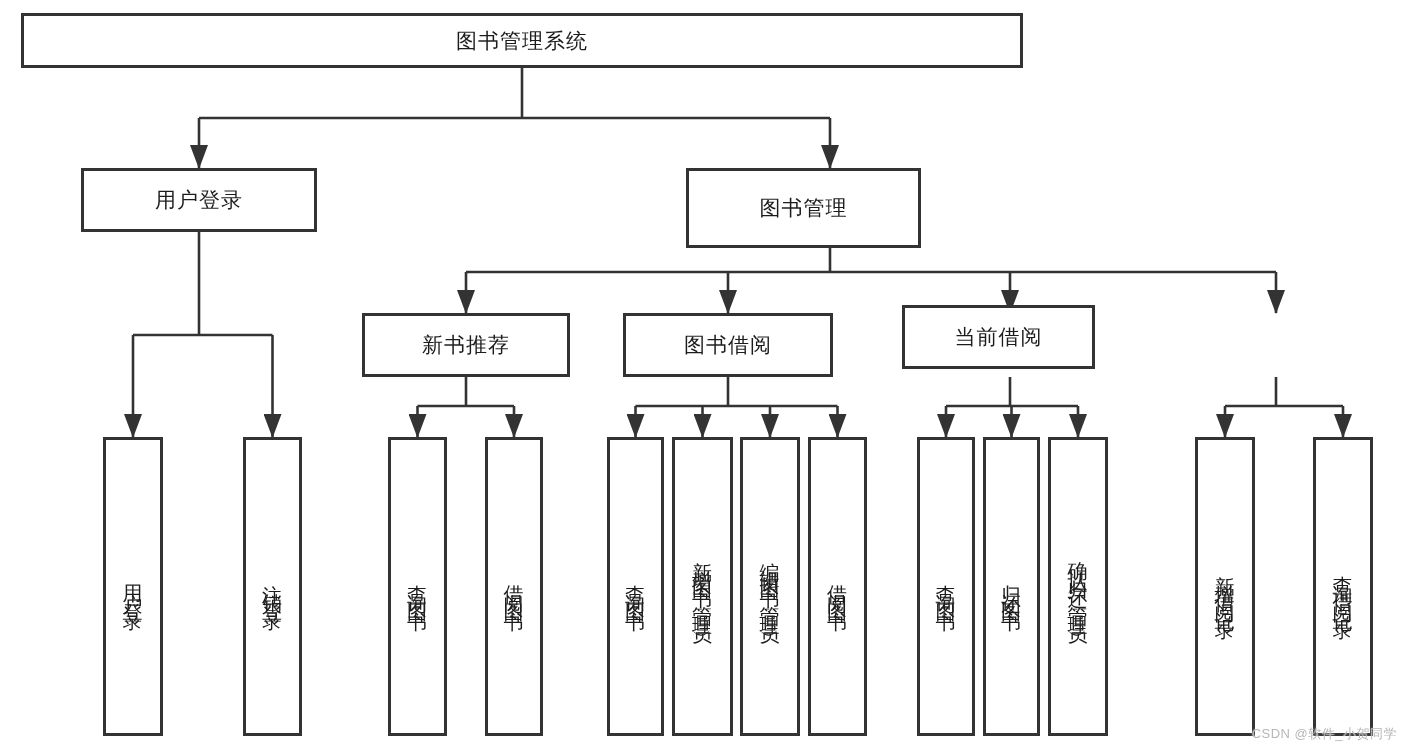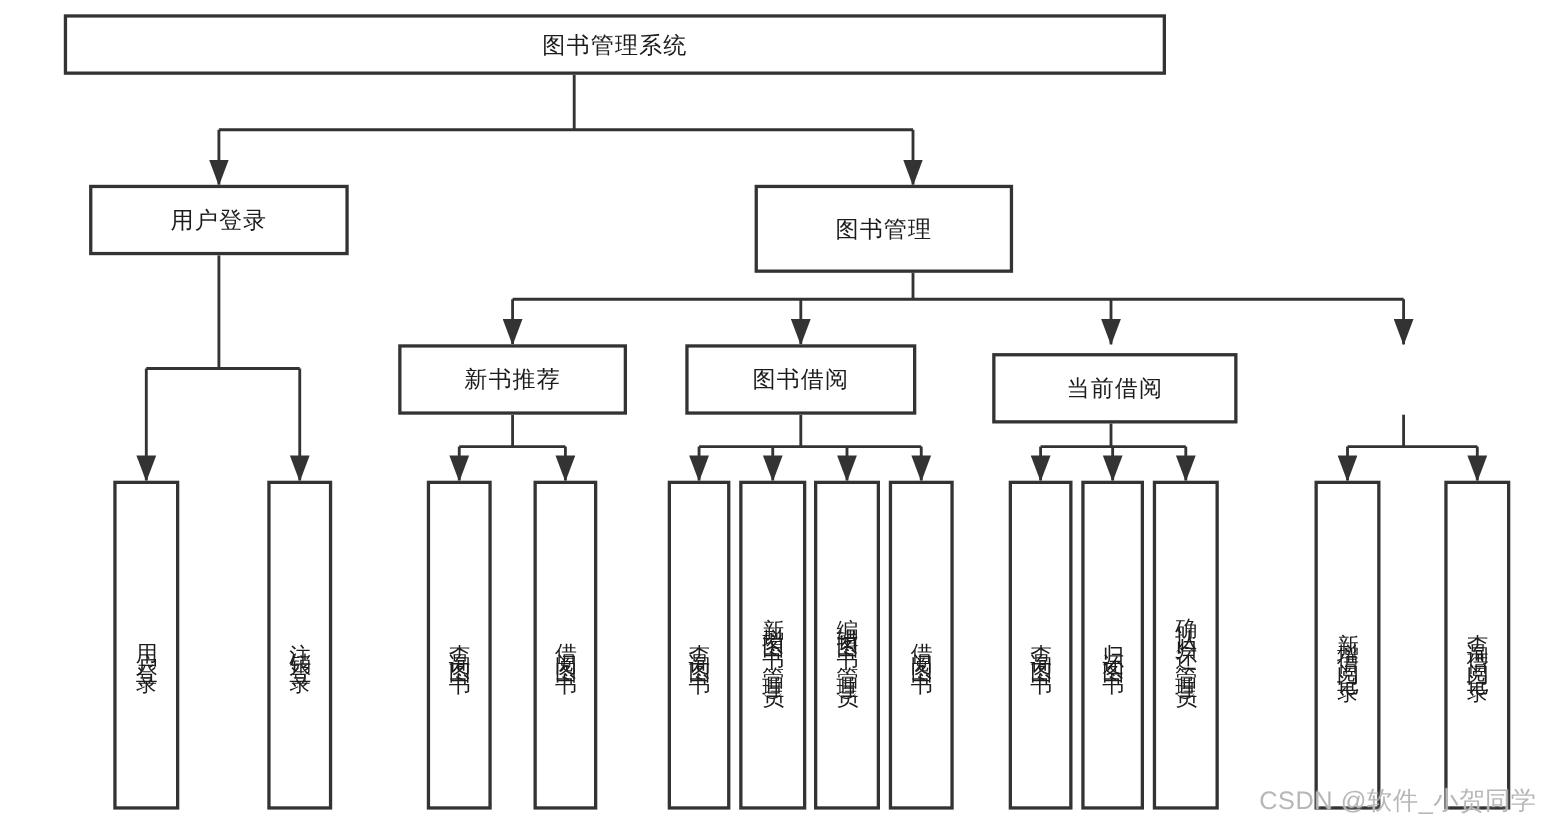--- a/index.html
+++ b/index.html
@@ -48,21 +48,21 @@
     stroke-width:2.6;
   }
   #connectors marker path{
     fill:var(--line);
     stroke:none;
   }
   #watermark{
     position:absolute;
     right:8px;
     bottom:4px;
-    font-size:23px;
+    font-size:13px;
     color:var(--watermark);
     letter-spacing:0.5px;
     z-index:5;
     text-shadow:0 0 2px rgba(255,255,255,.8);
   }
 </style>
 </head>
 <body>
 
 <div id="canvas">
@@ -122,28 +122,28 @@
     </g>
 
     <g>
       <path class="stem" d="M1276,377 V406"></path>
       <path class="stem" d="M1225,406 H1343"></path>
       <path class="stem" d="M1225,406 V437" marker-end="url(#ah)"></path>
       <path class="stem" d="M1343,406 V437" marker-end="url(#ah)"></path>
     </g>
   </svg>
 
-  <div class="node" style="left:21px;top:13px;width:1002px;height:55px;margin-left:37px;">图书管理系统</div>
+  <div class="node" style="left:21px;top:13px;width:1002px;height:55px;">图书管理系统</div>
 
   <div class="node" style="left:81px;top:168px;width:236px;height:64px;">用户登录</div>
   <div class="node" style="left:686px;top:168px;width:235px;height:80px;">图书管理</div>
 
   <div class="node" style="left:623px;top:313px;width:210px;height:64px;">图书借阅</div>
   <div class="node" style="left:362px;top:313px;width:208px;height:64px;">新书推荐</div>
-  <div class="node" style="left:902px;top:321px;width:223px;height:64px;">当前借阅</div>
+  <div class="node" style="left:902px;top:305px;width:193px;height:64px;">当前借阅</div>
 
   <div class="node vnode" style="left:103px;top:437px;width:60px;height:299px;">用户登录</div>
   <div class="node vnode" style="left:243px;top:437px;width:59px;height:299px;">注销登录</div>
 
   <div class="node vnode" style="left:388px;top:437px;width:59px;height:299px;">查询图书</div>
   <div class="node vnode" style="left:485px;top:437px;width:58px;height:299px;">借阅图书</div>
 
   <div class="node vnode" style="left:607px;top:437px;width:57px;height:299px;">查询图书</div>
   <div class="node vnode" style="left:672px;top:437px;width:61px;height:299px;">新增图书（管理员）</div>
   <div class="node vnode" style="left:740px;top:437px;width:60px;height:299px;">编辑图书（管理员）</div>

